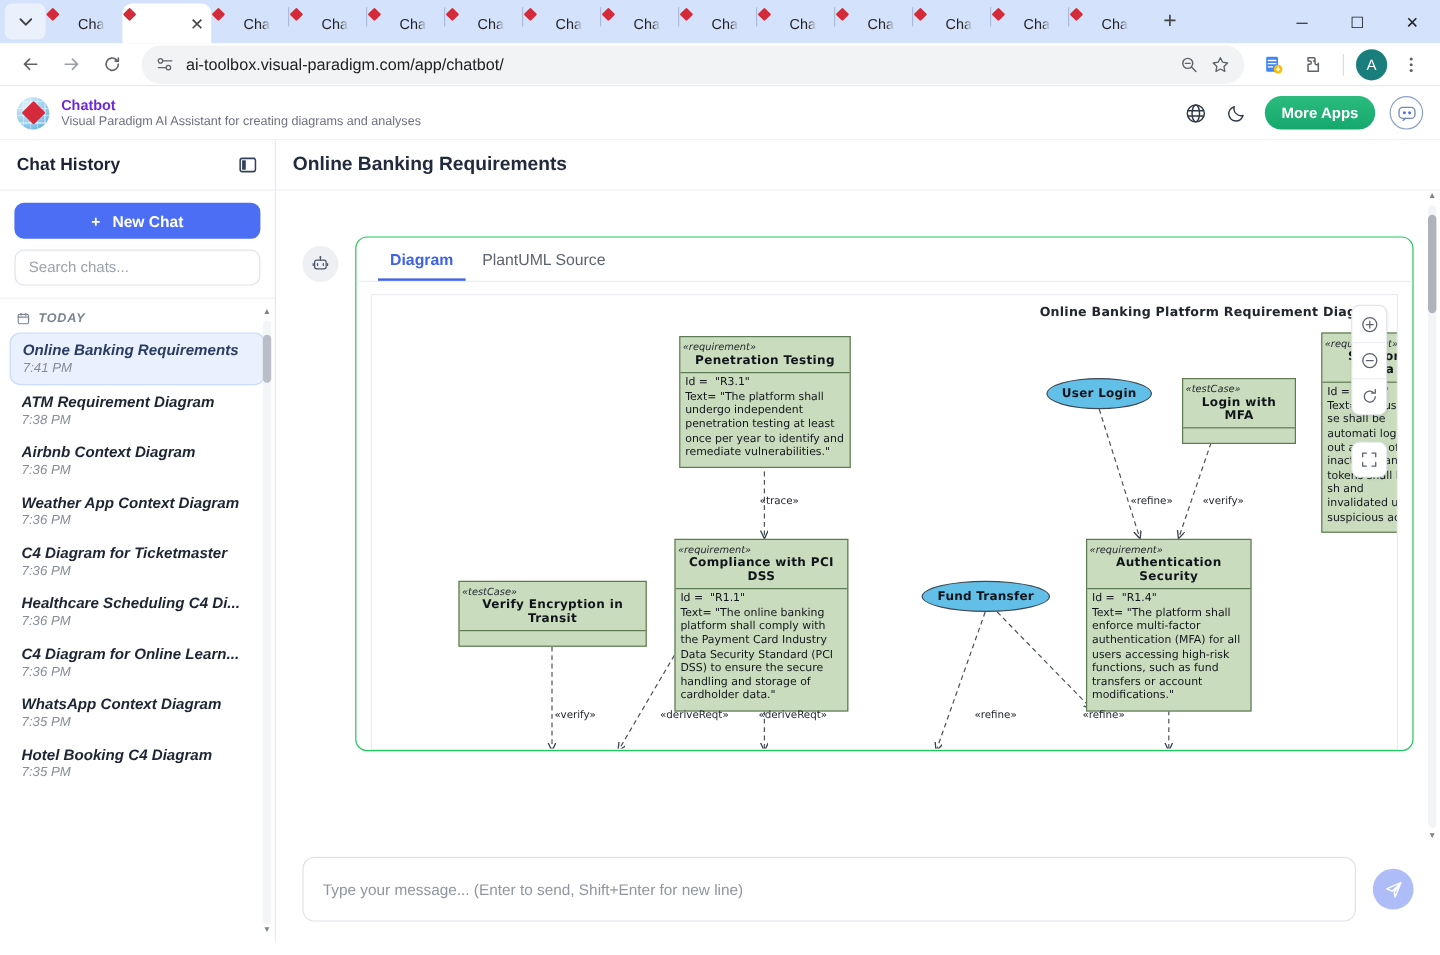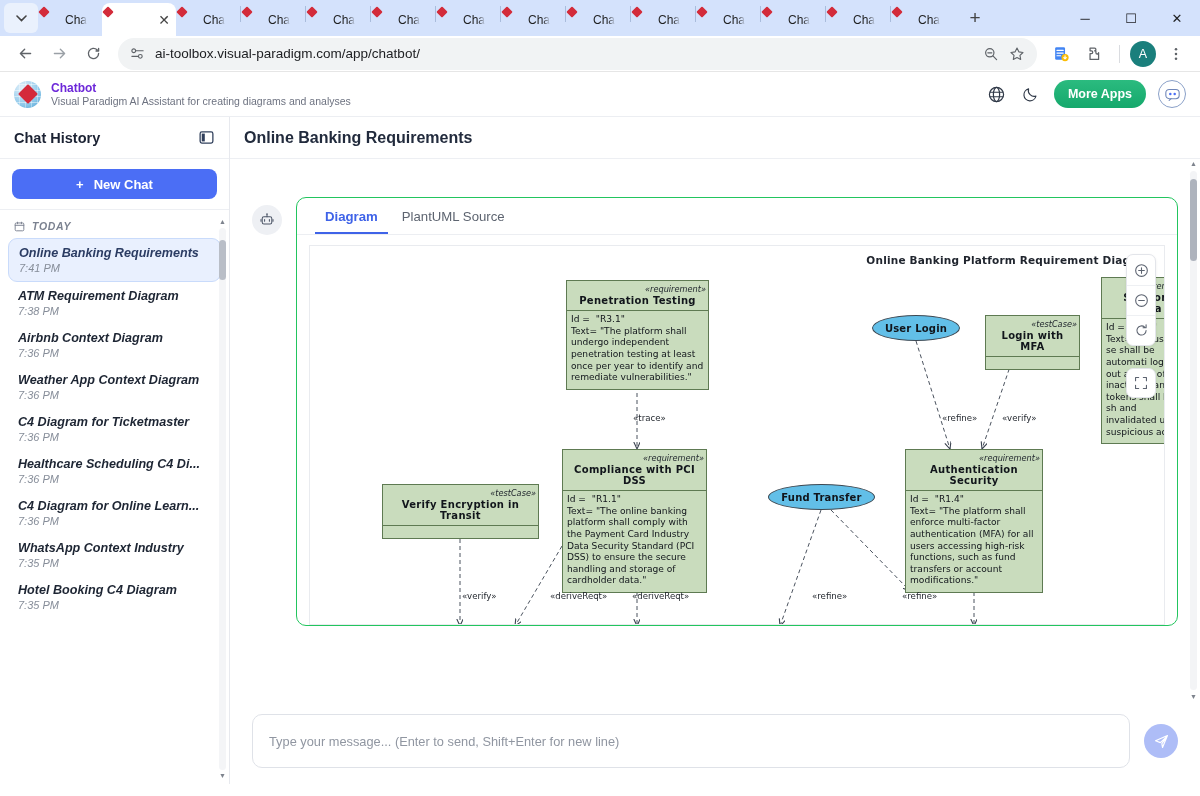--- a/index.html
+++ b/index.html
@@ -171,21 +171,21 @@
   .canvas-wrap { margin:10px 12px 0; border:1px solid #e9ebef; position:relative;
     height:380px; overflow:hidden; background:#fff; }
 
   
   .dg { position:absolute; inset:0; }
   .dg-title { position:absolute; right:10px; top:8px; font-size:10.5px;
     font-weight:700; color:#20252e; font-family:"DejaVu Sans", sans-serif;
     letter-spacing:.2px; white-space:nowrap; }
   .node { position:absolute; background:#c9dcbd; border:1px solid #5e7a52;
     font-family:"DejaVu Sans", sans-serif; }
-  .node .stereo { text-align:right; font-size:8.2px; font-style:italic;
+  .node .stereo { text-align:left; font-size:8.2px; font-style:italic;
     color:#22282f; padding:3px 2px 0; }
   .node .nname { text-align:center; font-size:10px; font-weight:700;
     color:#11151b; padding:1px 4px 4px; letter-spacing:.3px; }
   .node .nbody { border-top:1px solid #5e7a52; padding:3px 4px 5px;
     font-size:9.1px; line-height:1.28; color:#11151b; }
   .node.compart .nbody { min-height:13px; }
   .ellipse { position:absolute; background:#62bfe8; border:1px solid #3d4852;
     border-radius:50%; display:flex; align-items:center; justify-content:center;
     font-family:"DejaVu Sans", sans-serif; font-size:10px; font-weight:700;
     color:#11151b; letter-spacing:.2px; }
@@ -405,20 +405,21 @@
             <rect x="2.5" y="3.5" width="15" height="13" rx="2" fill="none" stroke="#31405c" stroke-width="1.5"></rect>
             <rect x="4.4" y="5.4" width="3.6" height="9.2" fill="#31405c"></rect>
           </svg>
       </div>
     </div>
     <div class="sb-actions">
       <button class="newchat">
         <span>+</span>
         <span>New Chat</span>
       </button>
+      <input class="searchbox" type="text" placeholder="Search chats..." style="">
     </div>
     <div class="sb-list">
       <div class="sb-group">
         <svg width="11" height="11" viewBox="0 0 14 14">
             <rect x="1.5" y="2.5" width="11" height="10" rx="1.5" fill="none" stroke="#7b8290" stroke-width="1.2"></rect>
             <path d="M1.5 5.5h11M4.5 1.5v2M9.5 1.5v2" stroke="#7b8290" stroke-width="1.2" stroke-linecap="round"></path>
           </svg>
         <span>TODAY</span>
       </div>
       <div id="chat-items">
@@ -444,21 +445,21 @@
           </div>
           <div class="chat-item">
             <div class="ci-title">Healthcare Scheduling C4 Di...</div>
             <div class="ci-time">7:36 PM</div>
           </div>
           <div class="chat-item">
             <div class="ci-title">C4 Diagram for Online Learn...</div>
             <div class="ci-time">7:36 PM</div>
           </div>
           <div class="chat-item">
-            <div class="ci-title">WhatsApp Context Industry</div>
+            <div class="ci-title">WhatsApp Context Diagram</div>
             <div class="ci-time">7:35 PM</div>
           </div>
           <div class="chat-item">
             <div class="ci-title">Hotel Booking C4 Diagram</div>
             <div class="ci-time">7:35 PM</div>
           </div>
         </div>
       <div class="sb-scroll">
         <div class="track"></div>
         <div class="arrow" style="top:0">▲</div>

